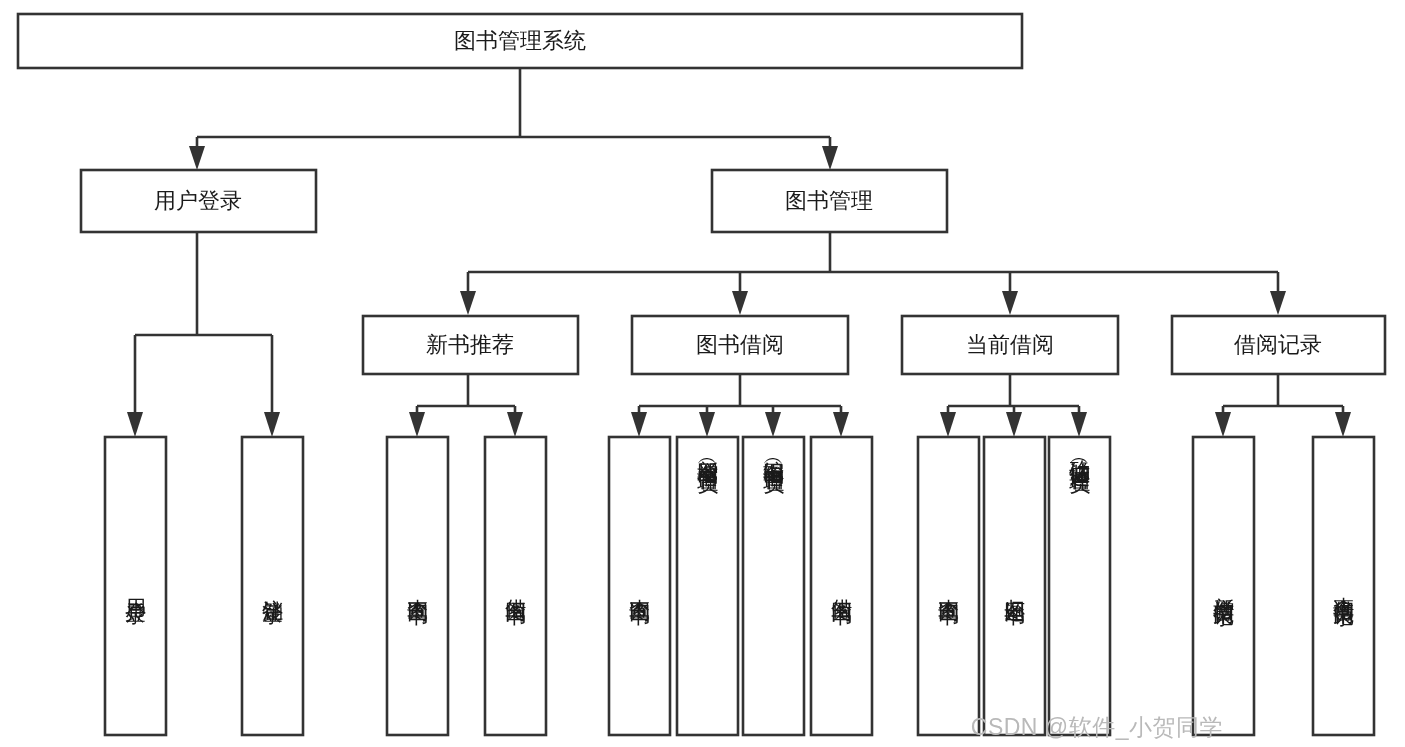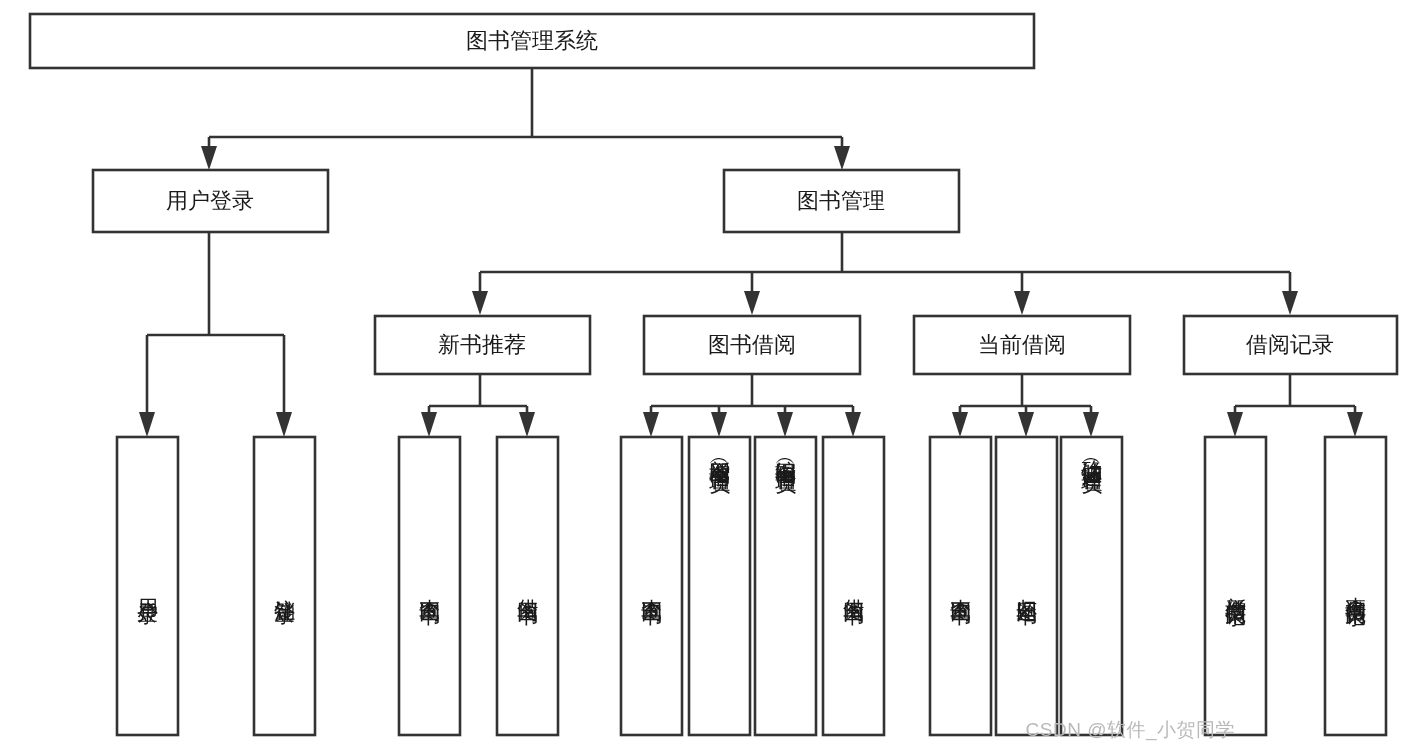--- a/index.html
+++ b/index.html
@@ -9,21 +9,21 @@
   }
   body {
     width: 1405px;
     height: 747px;
     font-family: "Liberation Sans", "DejaVu Sans", sans-serif;
     overflow: hidden;
     position: relative;
   }
   #diagram-root {
     position: absolute;
-    left: 12px; top: 0;
+    left: 0; top: 0;
     width: 1231px;
     height: 747px;
   }
   svg.tree {
     display: block;
     width: 1405px;
     height: 747px;
   }
   .node-rect {
     fill: #ffffff;
@@ -66,21 +66,21 @@
     letter-spacing: 2px;
     color: #1a1a1a;
     white-space: nowrap;
     text-align: center;
   }
   #watermark {
     position: absolute;
     right: 8px;
     bottom: 4px;
     font-family: "Liberation Sans", "DejaVu Sans", sans-serif;
-    font-size: 19px;
+    font-size: 23px;
     color: #b9b9b9;
     letter-spacing: 0.5px;
     white-space: nowrap;
   }
 </style>
 </head>
 <body>
 
 <div id="diagram-root">
 

